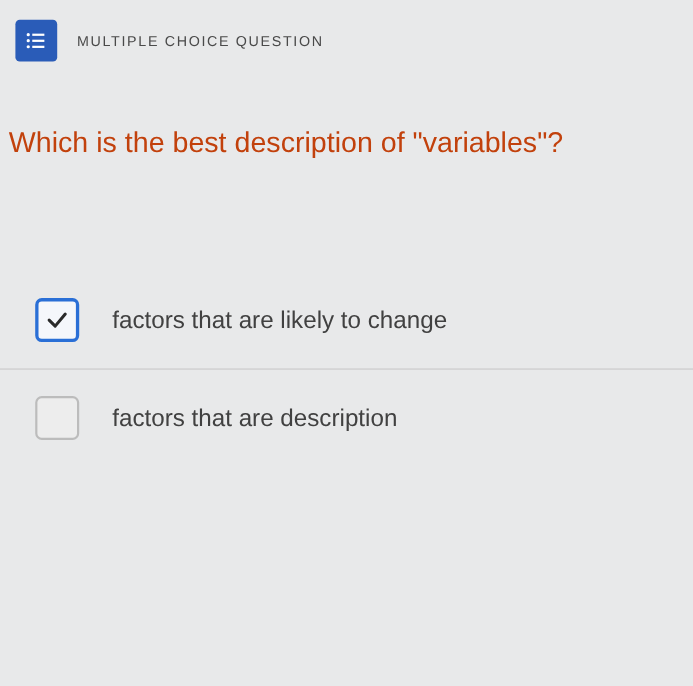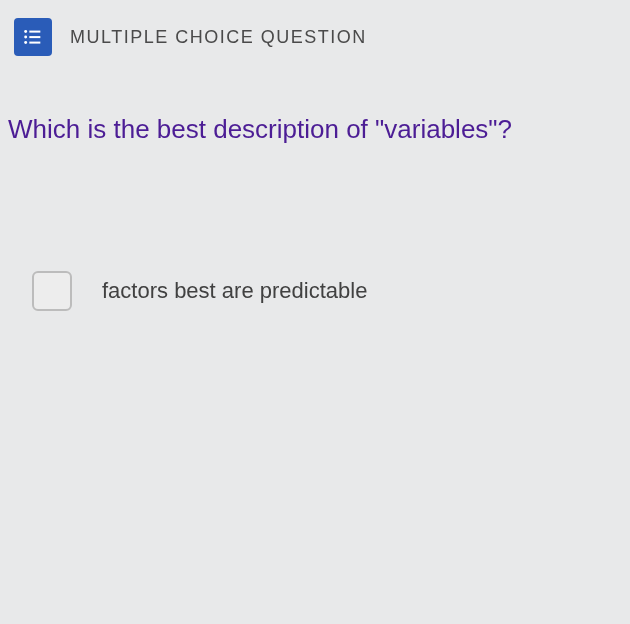--- a/index.html
+++ b/index.html
@@ -29,29 +29,29 @@
       display: flex;
       align-items: center;
       justify-content: center;
       flex-shrink: 0;
     }
     .list-icon-box svg {
       width: 22px;
       height: 22px;
     }
     .header-label {
-      font-size: 18px;
+      font-size: 13px;
       letter-spacing: 1.5px;
       color: #4a4a4a;
       font-weight: 500;
     }
     .question {
       padding: 48px 0 0 8px;
       font-size: 26px;
-      color: #4c1d95;
+      color: #c2410c;
       line-height: 1.35;
     }
     .options {
       margin-top: 100px;
     }
     .option-row {
       display: flex;
       align-items: center;
       padding: 24px 0 24px 32px;
       border-bottom: 1px solid #c8c8c8;
@@ -103,22 +103,30 @@
       <rect x="8" y="17" width="12" height="2.2" fill="#fff"></rect>
     </svg>
   </div>
   <div class="header-label">MULTIPLE CHOICE QUESTION</div>
 </div>
 
 <div class="question">Which is the best description of "variables"?</div>
 
 <div class="options">
 
+  <div class="option-row">
+    <div class="checkbox selected">
+      <svg viewBox="0 0 24 24">
+        <path d="M4 12 L10 18 L20 6" stroke="#2a2a2a" stroke-width="3" fill="none" stroke-linecap="round" stroke-linejoin="round"></path>
+      </svg>
+    </div>
+    <div class="option-text">factors that are likely to change</div>
+  </div>
 
 
   <div class="option-row">
     <div class="checkbox">
       
     </div>
-    <div class="option-text">factors best are predictable</div>
+    <div class="option-text">factors that are description</div>
   </div>
 
 </div>
 
 </body></html>

